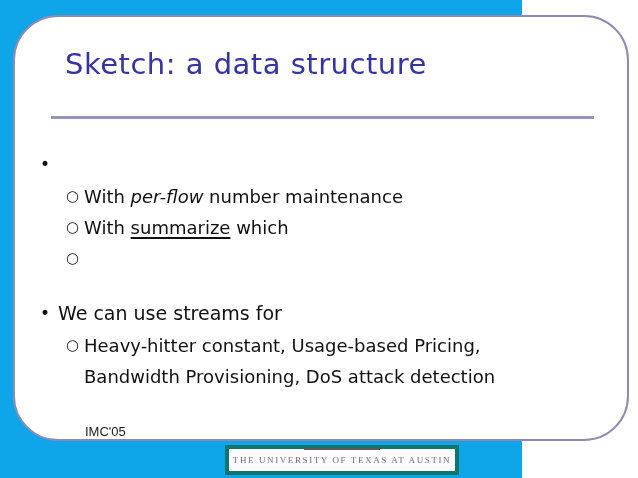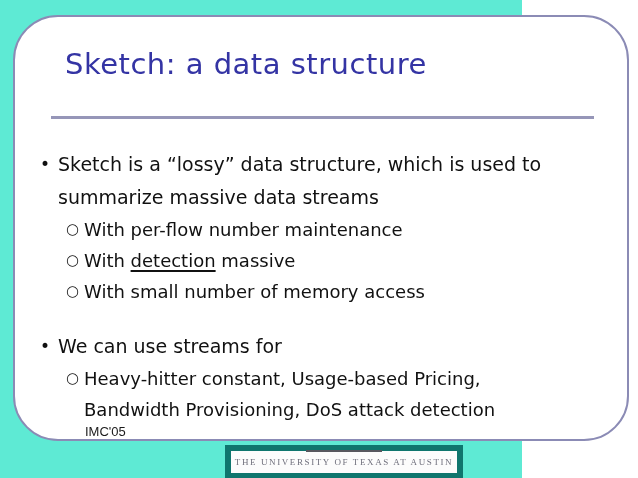--- a/index.html
+++ b/index.html
@@ -8,21 +8,21 @@
     background: #ffffff;
     width: 638px;
     height: 478px;
     font-family: "DejaVu Sans", sans-serif;
     overflow: hidden;
   }
   .canvas {
     position: relative;
     width: 522px;
     height: 478px;
-    background: #5eead4;
+    background: #0ea5e9;
   }
   
   .slide-frame {
     position: absolute;
     left: 13px;
     top: 15px;
     width: 612px;
     height: 422px;
     border: 2px solid #8b8bb5;
     border-radius: 45px;
@@ -77,21 +77,21 @@
   }
   .lvl2 .marker {
     width: 18px;
     flex: 0 0 18px;
     font-size: 15px;
     line-height: 31px;
   }
   .gap-before-b2 {
     margin-top: 23px;
   }
-  .italic { }
+  .italic { font-style: italic; }
   .underline {
     text-decoration: underline;
     text-decoration-thickness: 2px;
     text-underline-offset: 3px;
   }
   .line { display: block; }
   
   .footer-conference {
     position: absolute;
     left: 85px;
@@ -100,21 +100,21 @@
     font-size: 13px;
     color: #1a1a1a;
     white-space: nowrap;
   }
   .university-logo {
     position: absolute;
     left: 225px;
     top: 445px;
     width: 226px;
     height: 22px;
-    border: 6px solid #0f766e;
+    border: 4px solid #0f766e;
     background: #fcfcfc;
     text-align: center;
   }
   .university-logo-rule {
     position: absolute;
     top: -1px;
     left: 50%;
     transform: translateX(-50%);
     width: 76px;
     height: 2px;
@@ -137,39 +137,34 @@
   <div class="slide-frame"></div>
 
   <div class="slide-title">Sketch: a data structure</div>
 
   <div class="title-divider"></div>
 
   <div class="content">
 
     <div class="row lvl1">
       <span class="marker">•</span>
-      <div>
-        <span class="line">Sketch is a “lossy” data structure, which is used to</span>
-        <span class="line">summarize massive data streams</span>
-      </div>
     </div>
 
     <div class="row lvl2">
       <span class="marker">○</span>
       <div><span>With </span><span class="italic">per-flow</span><span> number maintenance</span></div>
     </div>
 
     <div class="row lvl2">
       <span class="marker">○</span>
-      <div><span>With </span><span class="underline">detection</span><span> massive</span></div>
+      <div><span>With </span><span class="underline">summarize</span><span> which</span></div>
     </div>
 
     <div class="row lvl2">
       <span class="marker">○</span>
-      <div>With small number of memory access</div>
     </div>
 
     <div class="row lvl1 gap-before-b2">
       <span class="marker">•</span>
       <div>We can use streams for</div>
     </div>
 
     <div class="row lvl2">
       <span class="marker">○</span>
       <div>

